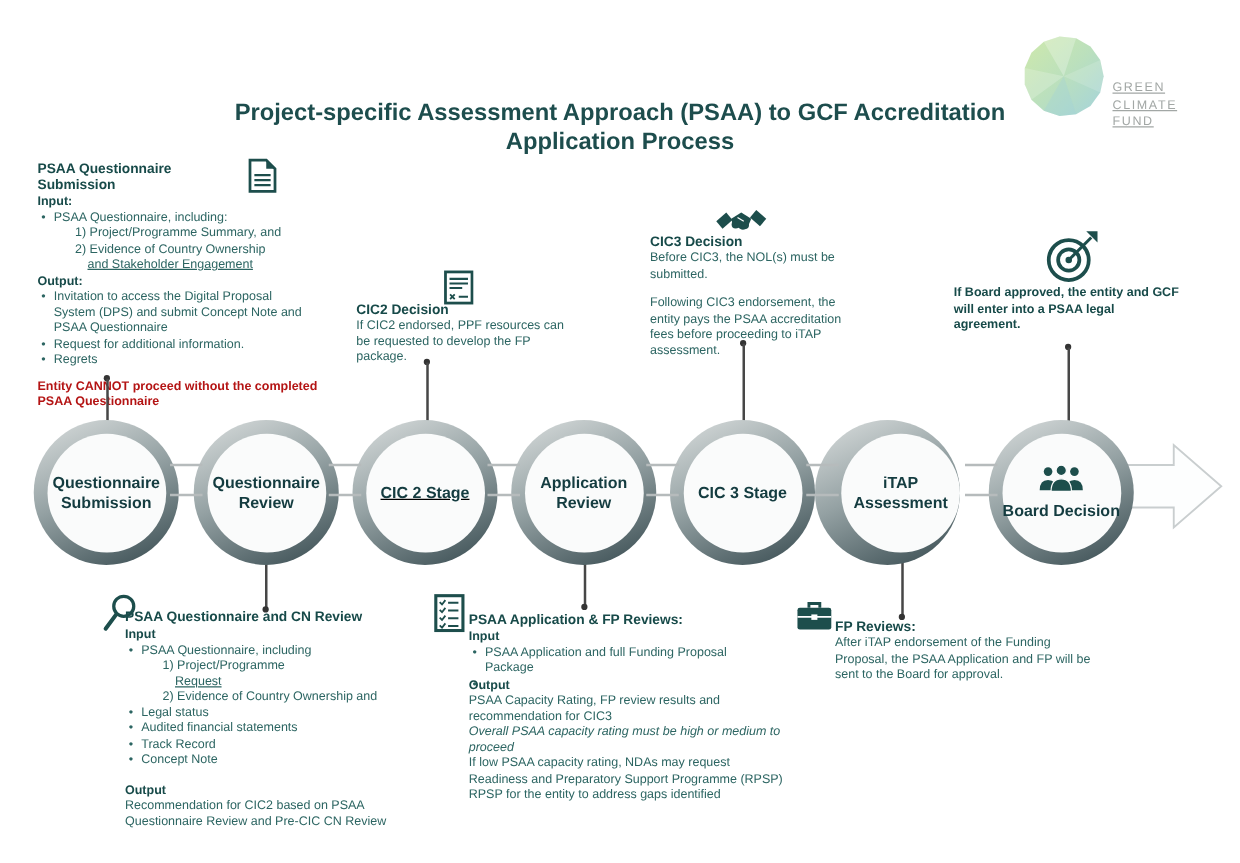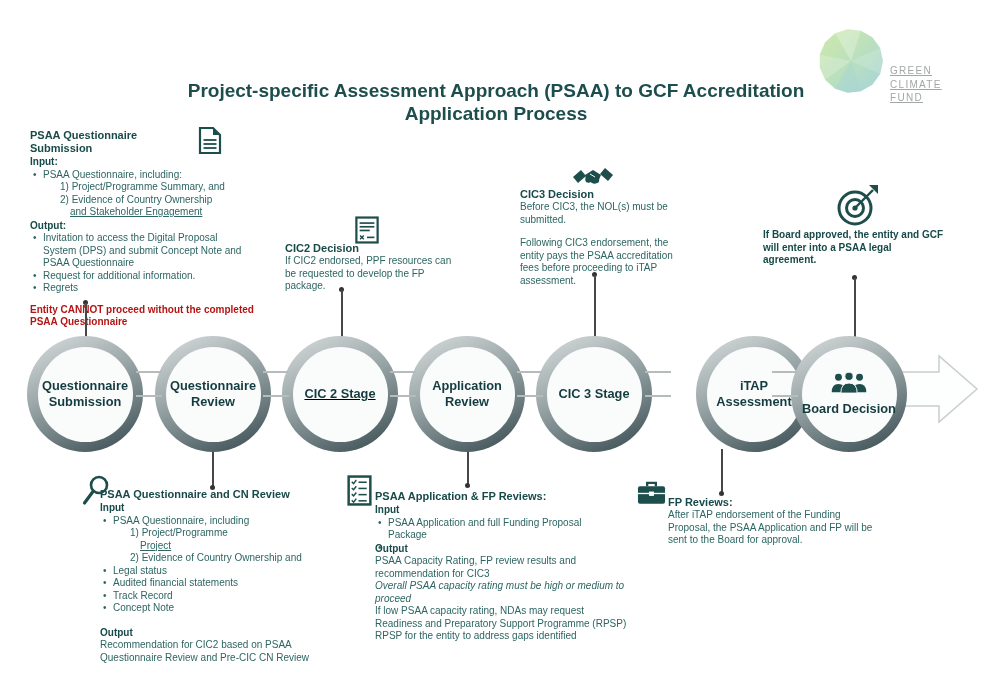--- a/index.html
+++ b/index.html
@@ -129,21 +129,21 @@
   <div class="ring" style="left:409px;">
     <div class="ring-inner">
         <span>Application Review</span>
       </div>
   </div>
   <div class="ring" style="left:536px;">
     <div class="ring-inner">
         <span>CIC 3 Stage</span>
       </div>
   </div>
-  <div class="ring" style="left:696px;">
+  <div class="ring" style="left:652px;justify-content:flex-end;">
     <div class="ring-inner">
         <span>iTAP Assessment</span>
       </div>
   </div>
   <div class="ring" style="left:791px;">
     <div class="ring-inner">
       <span class="icon" style="margin-bottom:2px;">
         <svg width="38" height="23" viewBox="0 0 38 24">
           <circle class="fl" cx="8" cy="5.5" r="3.6"></circle>
           <circle class="fl" cx="30" cy="5.5" r="3.6"></circle>
@@ -229,21 +229,21 @@
     <span class="icon abs" style="left:-19px;top:-14px;">
       <svg width="31" height="33" viewBox="0 0 31 33">
         <circle class="st" cx="18" cy="11" r="8" stroke-width="2.6"></circle>
         <line class="st" x1="12" y1="17.5" x2="3.5" y2="29" stroke-width="3.2" stroke-linecap="round"></line>
       </svg>
     </span>
     <div class="h">PSAA Questionnaire and CN Review</div>
     <div class="lbl">Input</div>
     <div class="b">PSAA Questionnaire, including</div>
     <div class="ind1">1) Project/Programme</div>
-    <div class="ind2">Project</div>
+    <div class="ind2">Request</div>
     <div class="ind1">2) Evidence of Country Ownership and</div>
     <div class="b">Legal status</div>
     <div class="b">Audited financial statements</div>
     <div class="b">Track Record</div>
     <div class="b">Concept Note</div>
     <div class="gap"></div>
     <div class="lbl">Output</div>
     <div style="width:242px;">Recommendation for CIC2 based on PSAA Questionnaire Review and Pre-CIC CN Review</div>
   </div>
 

